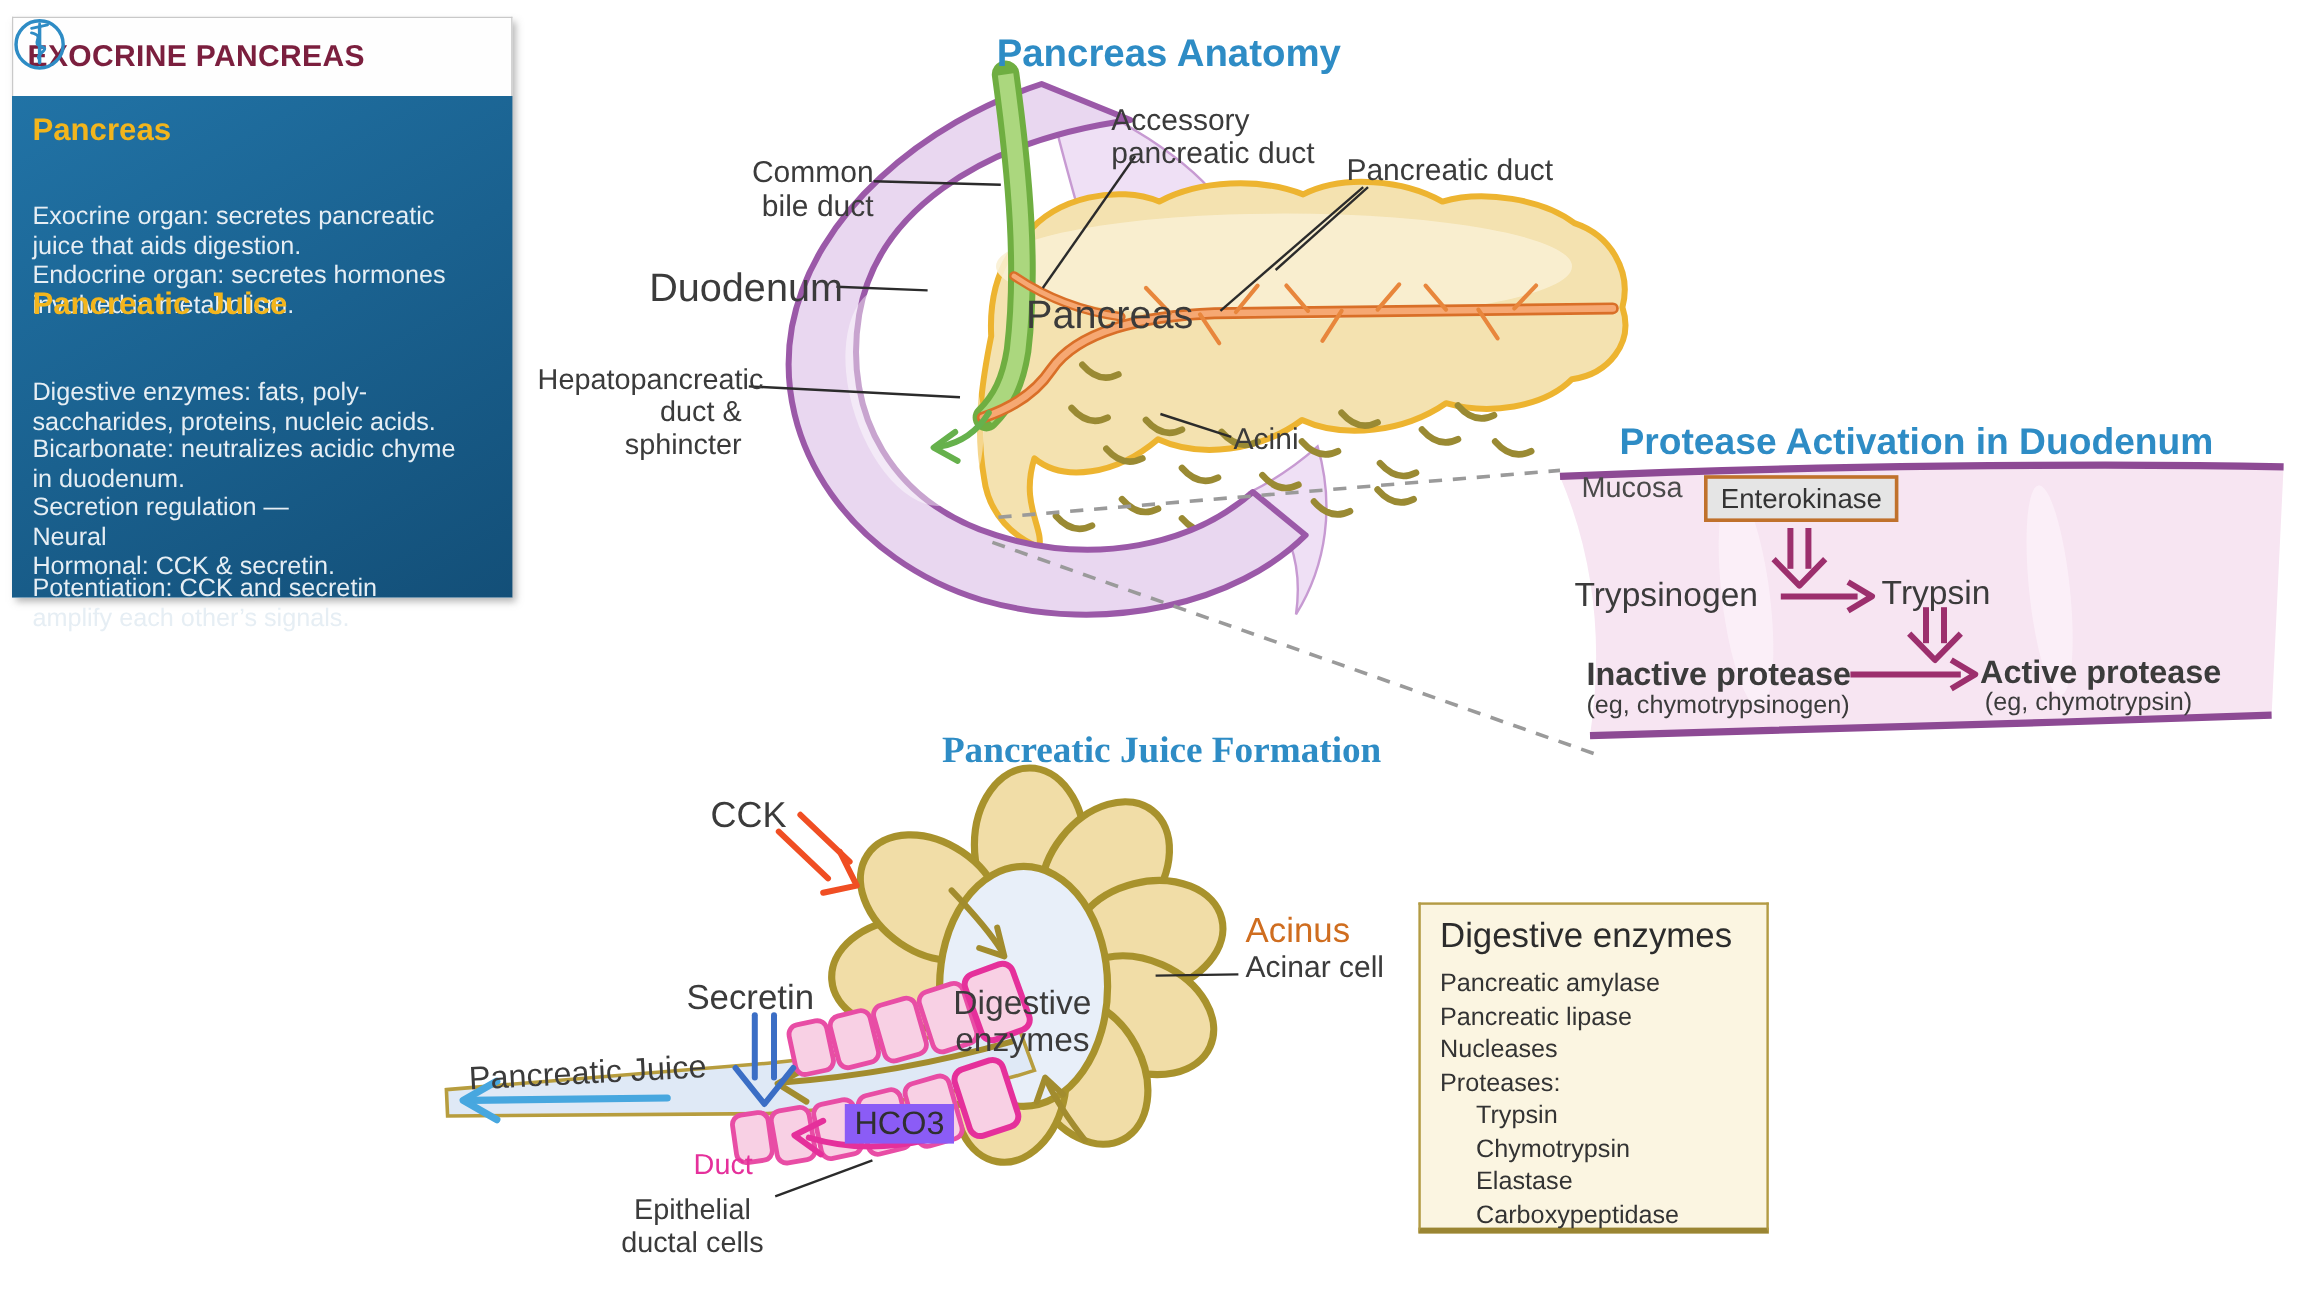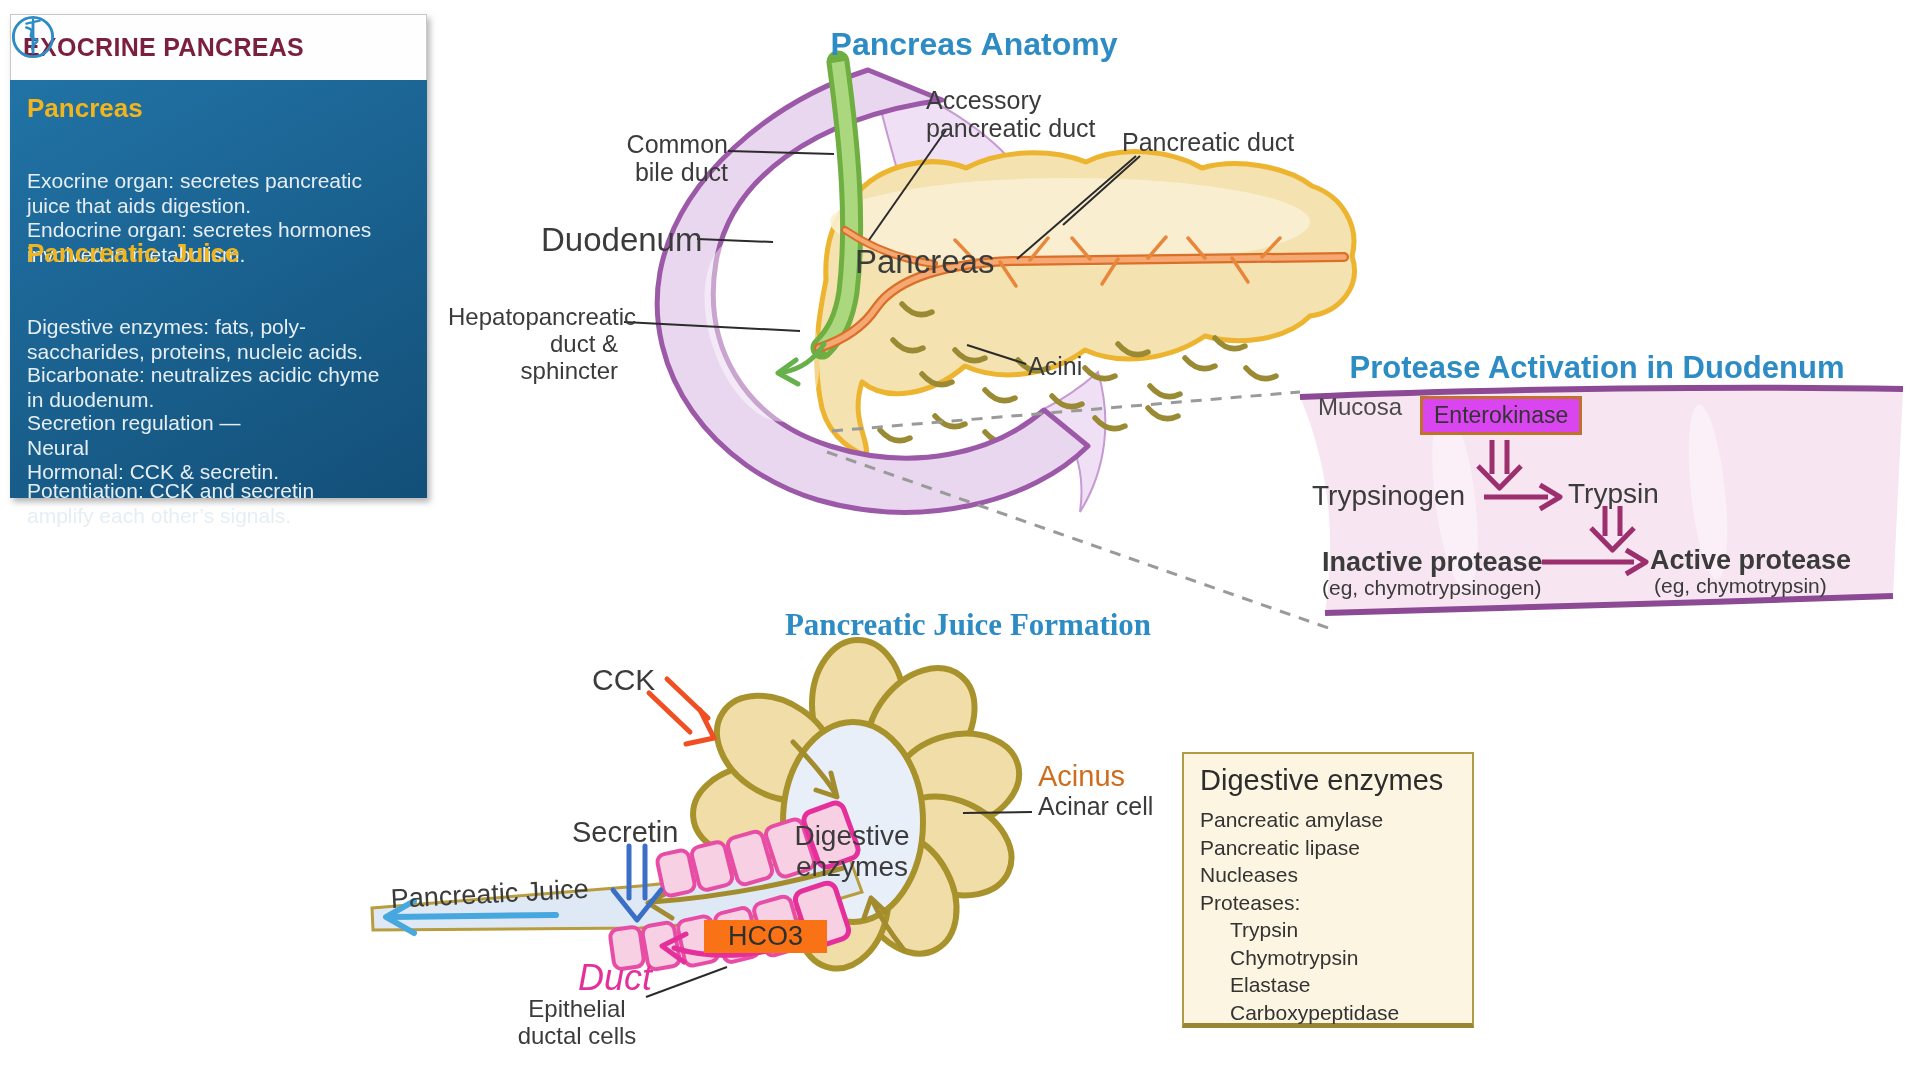--- a/index.html
+++ b/index.html
@@ -16,24 +16,24 @@
         box-shadow:3px 4px 6px rgba(110,110,110,.5);}
   .card-header{height:66px;background:#fefefe;border:1px solid #c9c9c9;border-bottom:none;
                display:flex;align-items:center;gap:13px;padding-left:12px;box-sizing:border-box;}
   .card-title{font-size:25px;font-weight:800;color:#7b1f3e;letter-spacing:.3px;}
   .card-panel{position:relative;height:418px;background:linear-gradient(150deg,#2173a6,#134f78);}
   .panel-h{position:absolute;left:17px;font-size:26px;font-weight:700;color:#f2b51d;white-space:pre;}
   .panel-p{position:absolute;left:17px;width:396px;font-size:21px;line-height:1.17;
            color:#e6eef4;white-space:pre-line;margin-top:42px;}
   
   .ek-box{position:absolute;left:1420px;top:396px;z-index:3;border:3px solid #c0712c;
-          background:#d946ef;padding:3px 11px;font-size:23px;color:#333;}
+          background:#e5e5e5;padding:3px 11px;font-size:23px;color:#333;}
   .semib{font-weight:600;}
   
-  .white-box{position:absolute;z-index:3;background:#f97316;padding:1px 24px;font-size:27px;color:#2f2f2f;}
+  .white-box{position:absolute;z-index:3;background:#8b5cf6;padding:1px 8px;font-size:27px;color:#2f2f2f;}
   
   .enz-box{position:absolute;left:1182px;top:752px;width:292px;height:276px;z-index:3;
            background:#fbf5e1;border:2px solid #b39b45;border-bottom:5px solid #9a8533;
            box-sizing:border-box;padding:10px 16px;}
   .enz-title{font-size:29px;color:#2c2c2c;margin-bottom:9px;}
   .enz-list{list-style:none;margin:0;padding:0;font-size:21px;color:#333;}
   .enz-list li{line-height:27.5px;}
   .enz-list li.indent{padding-left:30px;}
 </style>
 </head>
@@ -283,21 +283,21 @@
   <div class="lbl" style="left:1654px;top:574px;font-size:21px;">(eg, chymotrypsin)</div>
 
   <div class="lbl" style="left:592px;top:663px;font-size:30px;">CCK</div>
   <div class="lbl" style="left:572px;top:816px;font-size:29px;">Secretin</div>
   <div class="lbl ctr" style="left:852px;top:820px;font-size:28px;">Digestive
 enzymes</div>
   <div class="lbl" style="left:1038px;top:760px;font-size:29px;color:#cf6d1f;">Acinus</div>
   <div class="lbl" style="left:1038px;top:792px;font-size:25px;">Acinar cell</div>
   <div class="lbl" style="left:390px;top:884px;font-size:27px;transform:rotate(-3deg);transform-origin:left top;">Pancreatic Juice</div>
   <div class="white-box" style="left:704px;top:920px;">HCO3</div>
-  <div class="lbl" style="left:578px;top:958px;font-size:36px;color:#e5309b;font-style:italic;">Duct</div>
+  <div class="lbl" style="left:578px;top:958px;font-size:24px;color:#e5309b;">Duct</div>
   <div class="lbl ctr" style="left:577px;top:996px;font-size:24px;">Epithelial
 ductal cells</div>
 
   <div class="enz-box">
     <div class="enz-title">Digestive enzymes</div>
     <ul class="enz-list">
       <li>Pancreatic amylase</li>
       <li>Pancreatic lipase</li>
       <li>Nucleases</li>
       <li>Proteases:</li>

